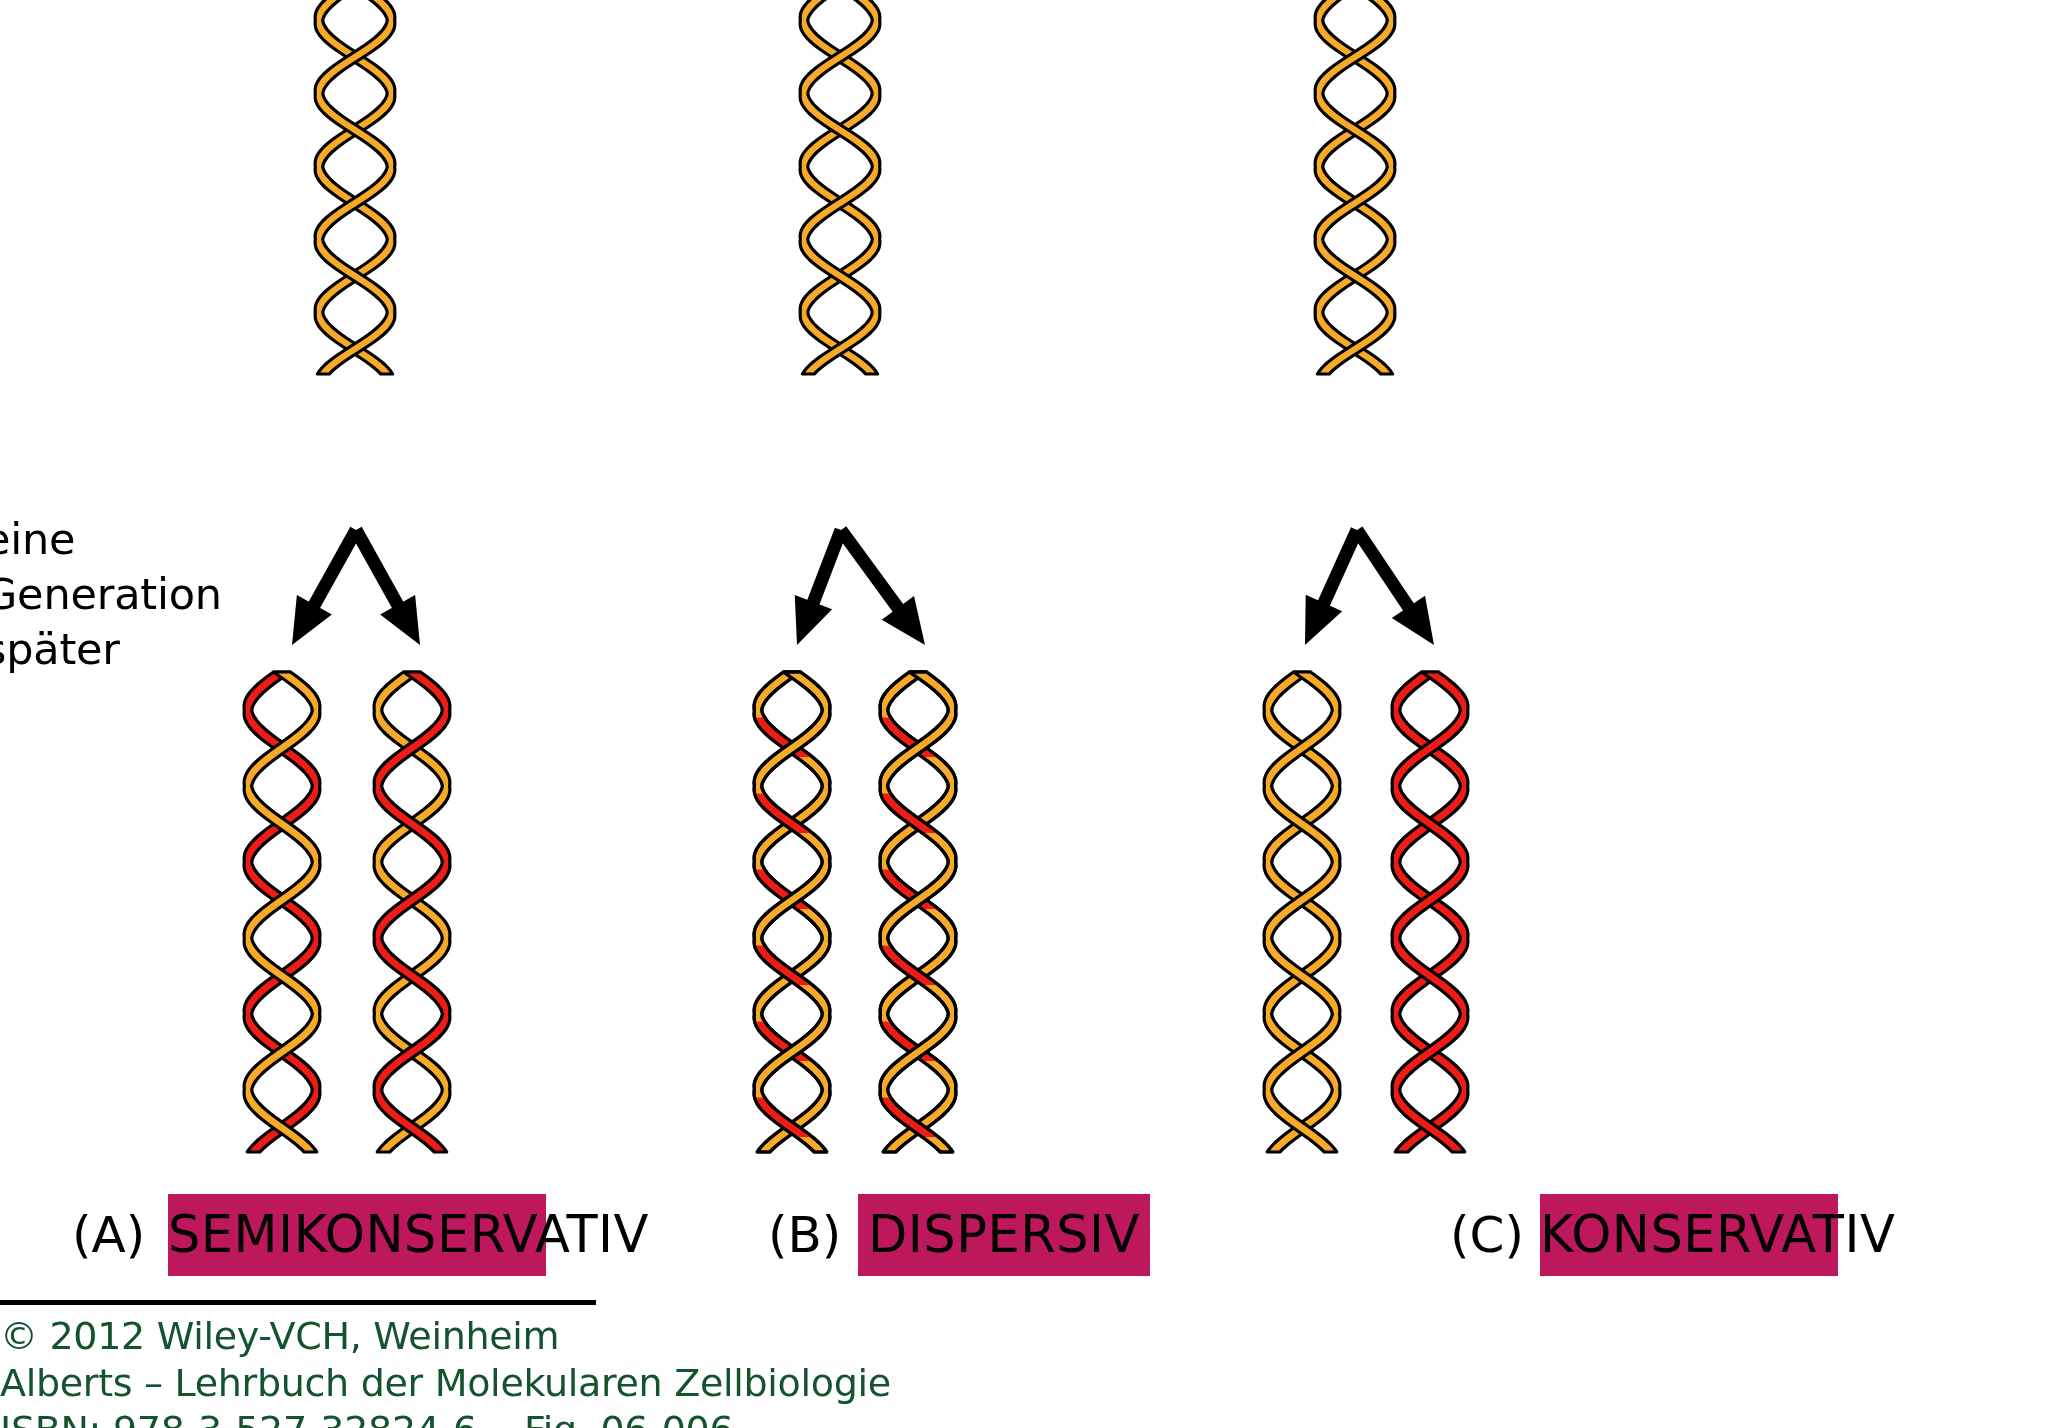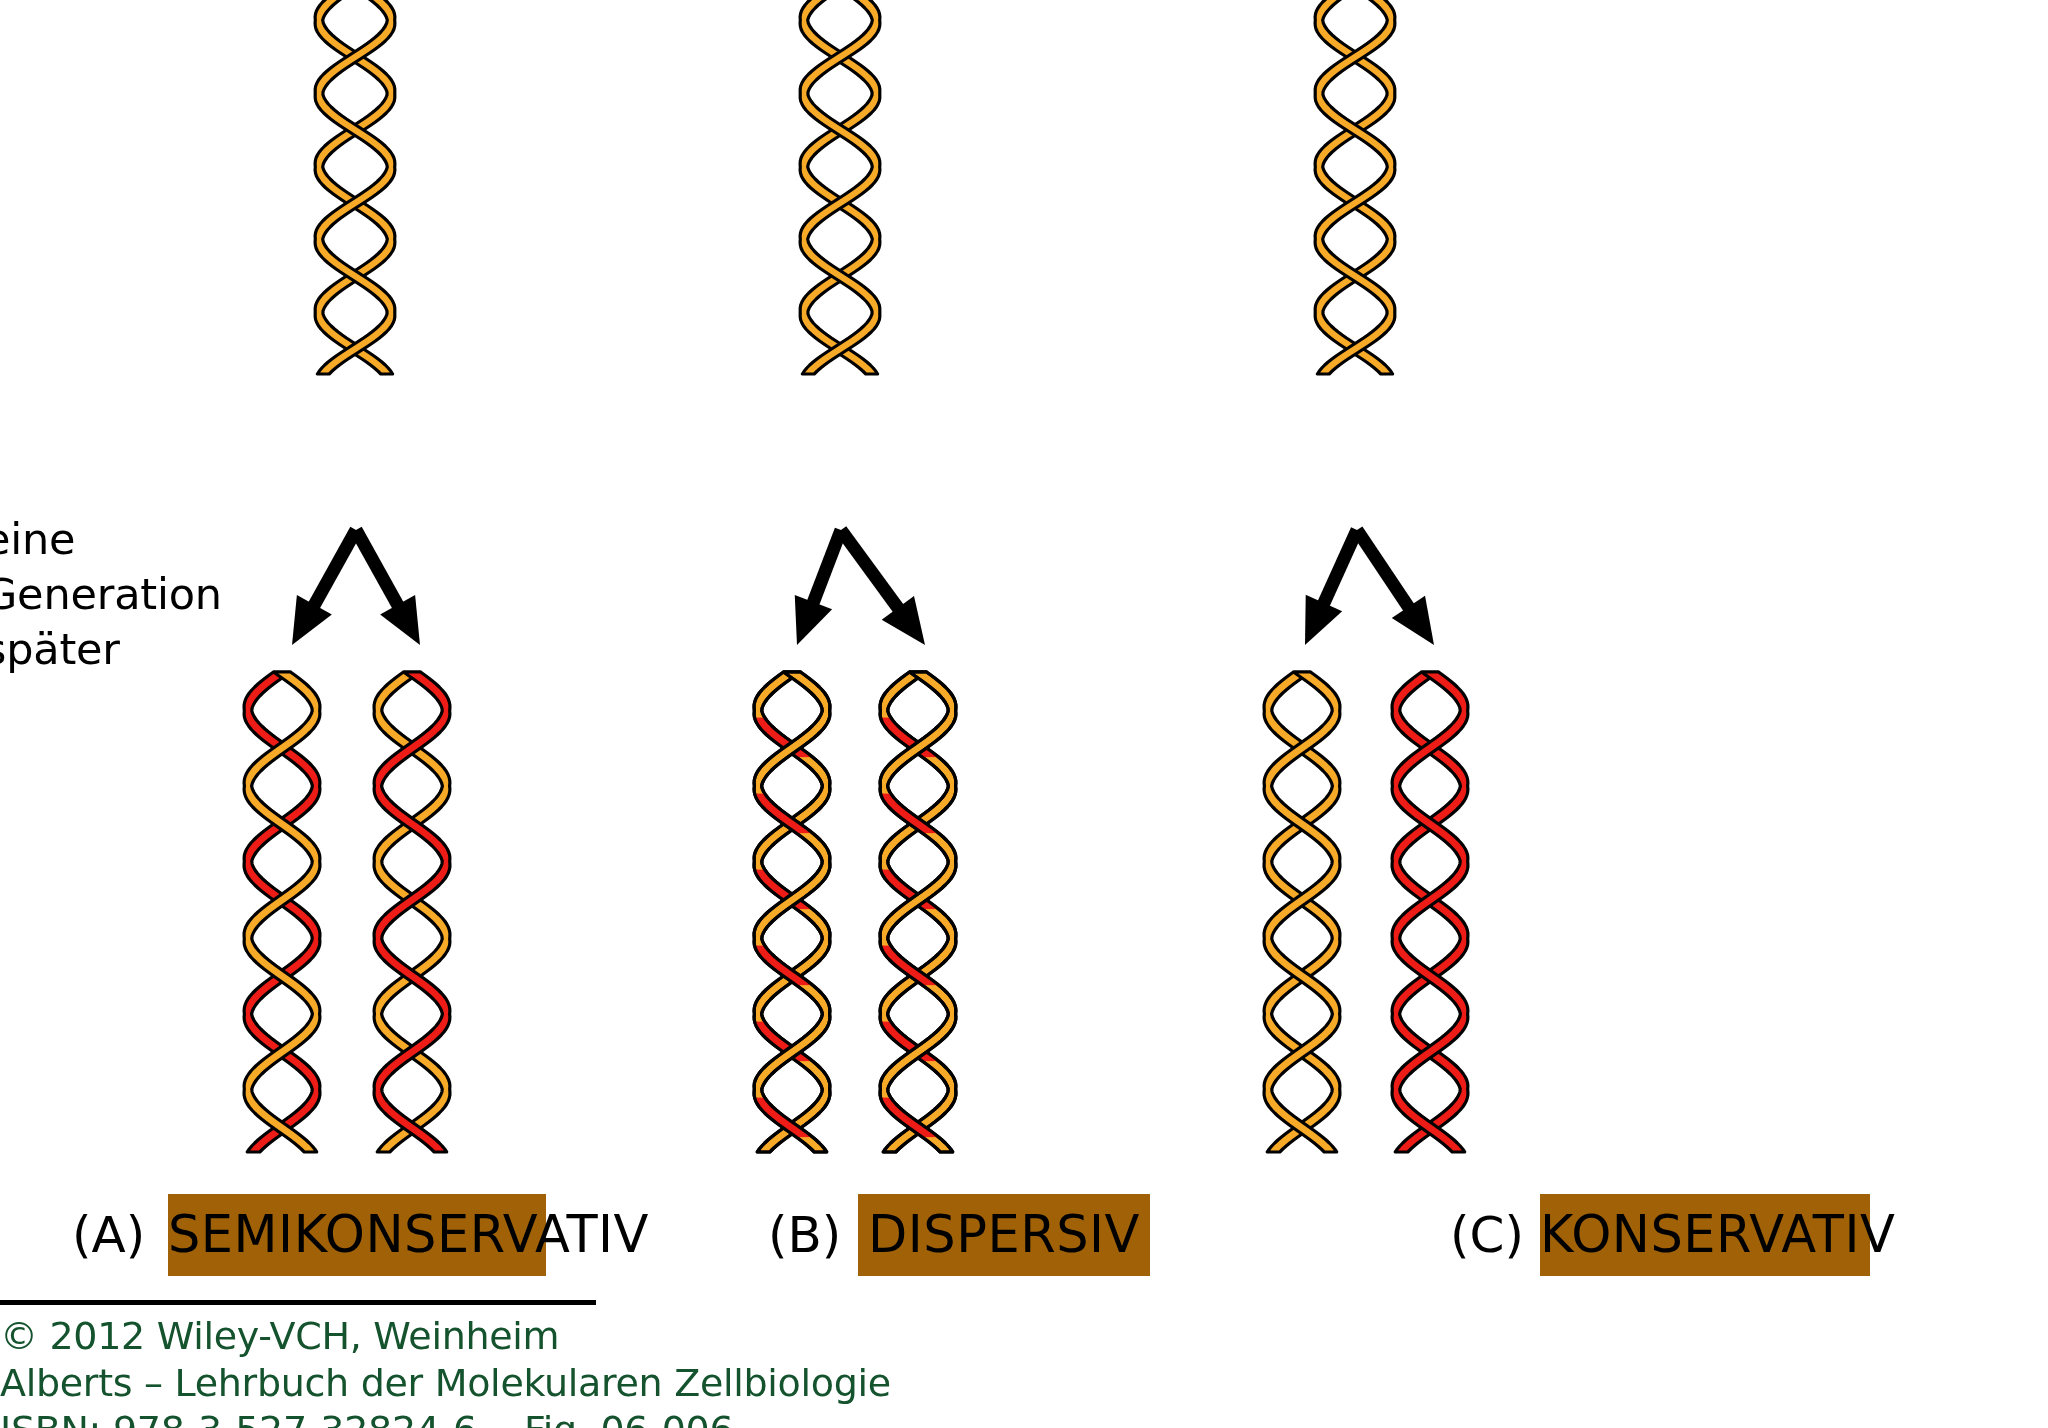--- a/index.html
+++ b/index.html
@@ -12,21 +12,21 @@
   .gen-label{position:absolute;left:-16px;top:512px;width:290px;
              font-size:43px;line-height:1.28;color:#000;text-align:left;
              white-space:pre-line;letter-spacing:-0.2px;}
 
   .arrows{position:absolute;left:0;top:0;width:2048px;height:1428px;
           pointer-events:none;}
 
   .caption-row{position:absolute;left:0;top:1196px;width:2048px;height:78px;}
   .cap{position:absolute;top:0;height:78px;display:flex;align-items:center;}
   .cap .tag{font-size:50px;color:#000;letter-spacing:0px;}
-  .cap .hl{font-size:51px;color:#000;background:#a16207;
+  .cap .hl{font-size:51px;color:#000;background:#be185d;
            padding:11px 0 12px 0;display:inline-block;text-align:center;
            letter-spacing:0.5px;}
 
   .footer{position:absolute;left:0;top:1300px;width:760px;}
   .rule{width:596px;height:5px;background:#000;margin:0 0 8px 0;}
   .footer .ln{font-size:38px;line-height:1.24;color:#14532d;
               white-space:pre;letter-spacing:-0.3px;}
 </style>
 </head>
 <body>
@@ -159,21 +159,21 @@
       <div class="cap" style="left: 768px;">
         <span class="tag">(B)</span>
       </div>
       <div class="cap" style="left: 858px;">
         <span class="hl" style="width: 292px;">DISPERSIV</span>
       </div>
       <div class="cap" style="left: 1450px;">
         <span class="tag">(C)</span>
       </div>
       <div class="cap" style="left: 1540px;">
-        <span class="hl" style="width: 330px;">KONSERVATIV</span>
+        <span class="hl" style="width: 298px;">KONSERVATIV</span>
       </div>
     </div>
 
   <div class="footer">
     <div class="rule"></div>
     <div class="ln">© 2012 Wiley-VCH, Weinheim</div>
     <div class="ln">Alberts – Lehrbuch der Molekularen Zellbiologie</div>
     <div class="ln">ISBN: 978-3-527-32824-6    Fig. 06-006</div>
   </div>
 

